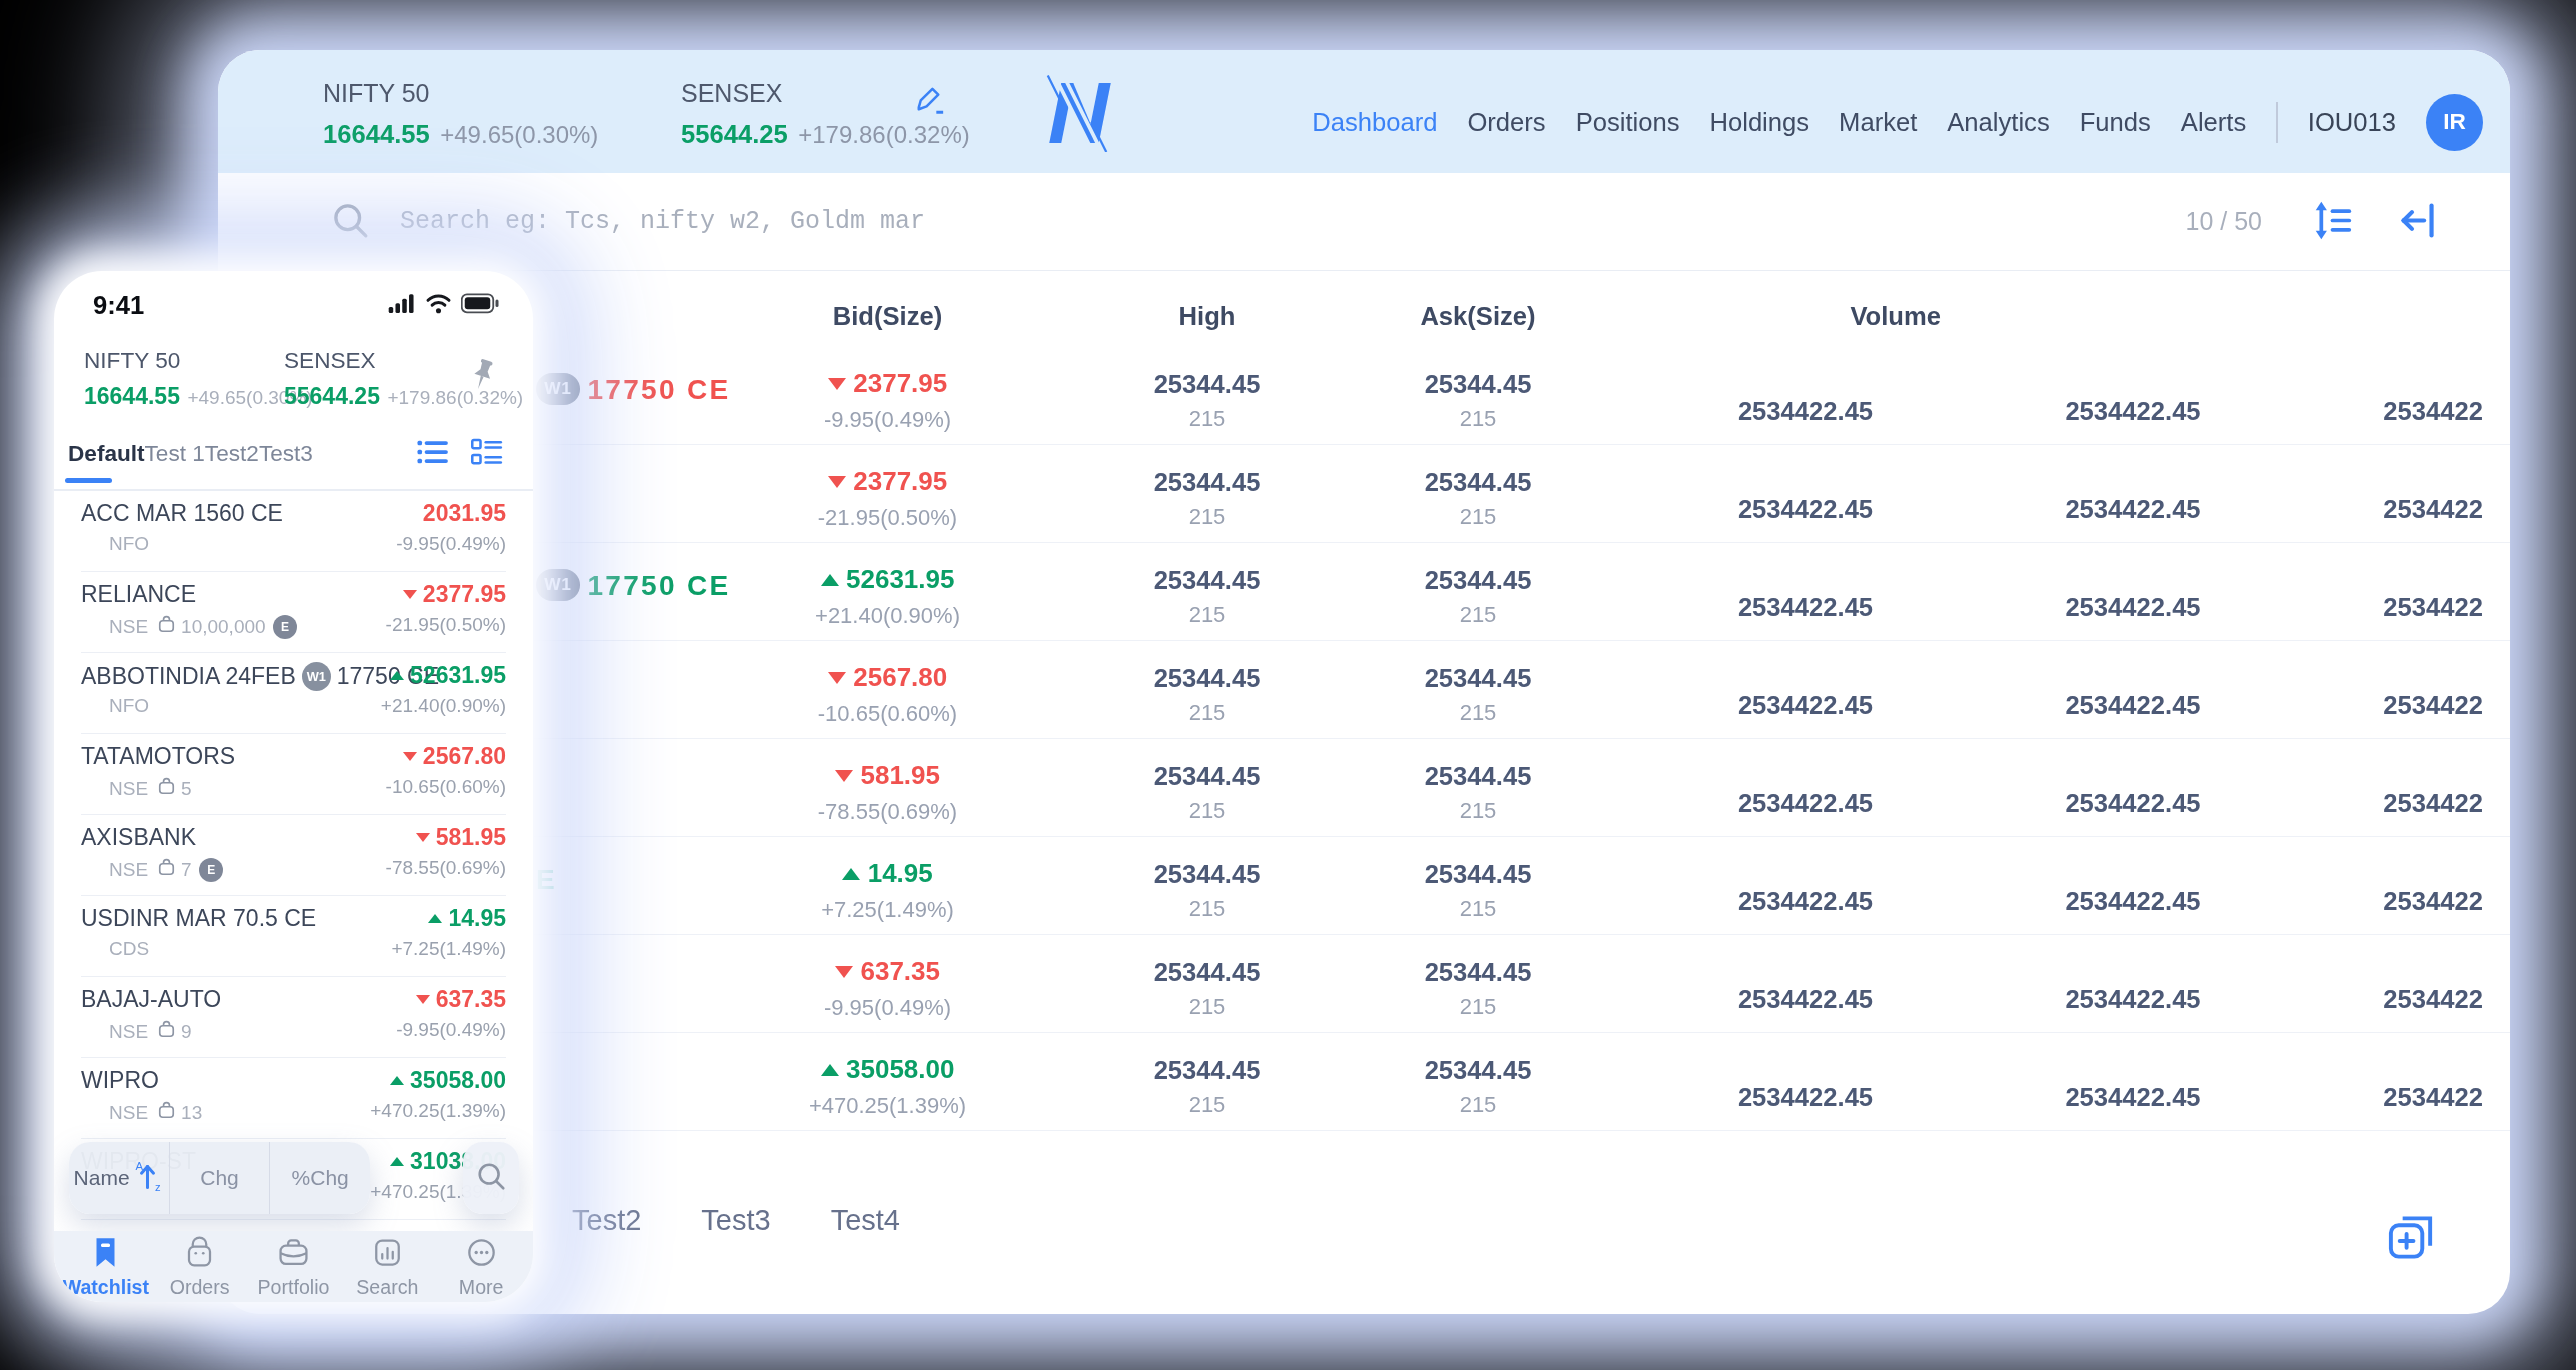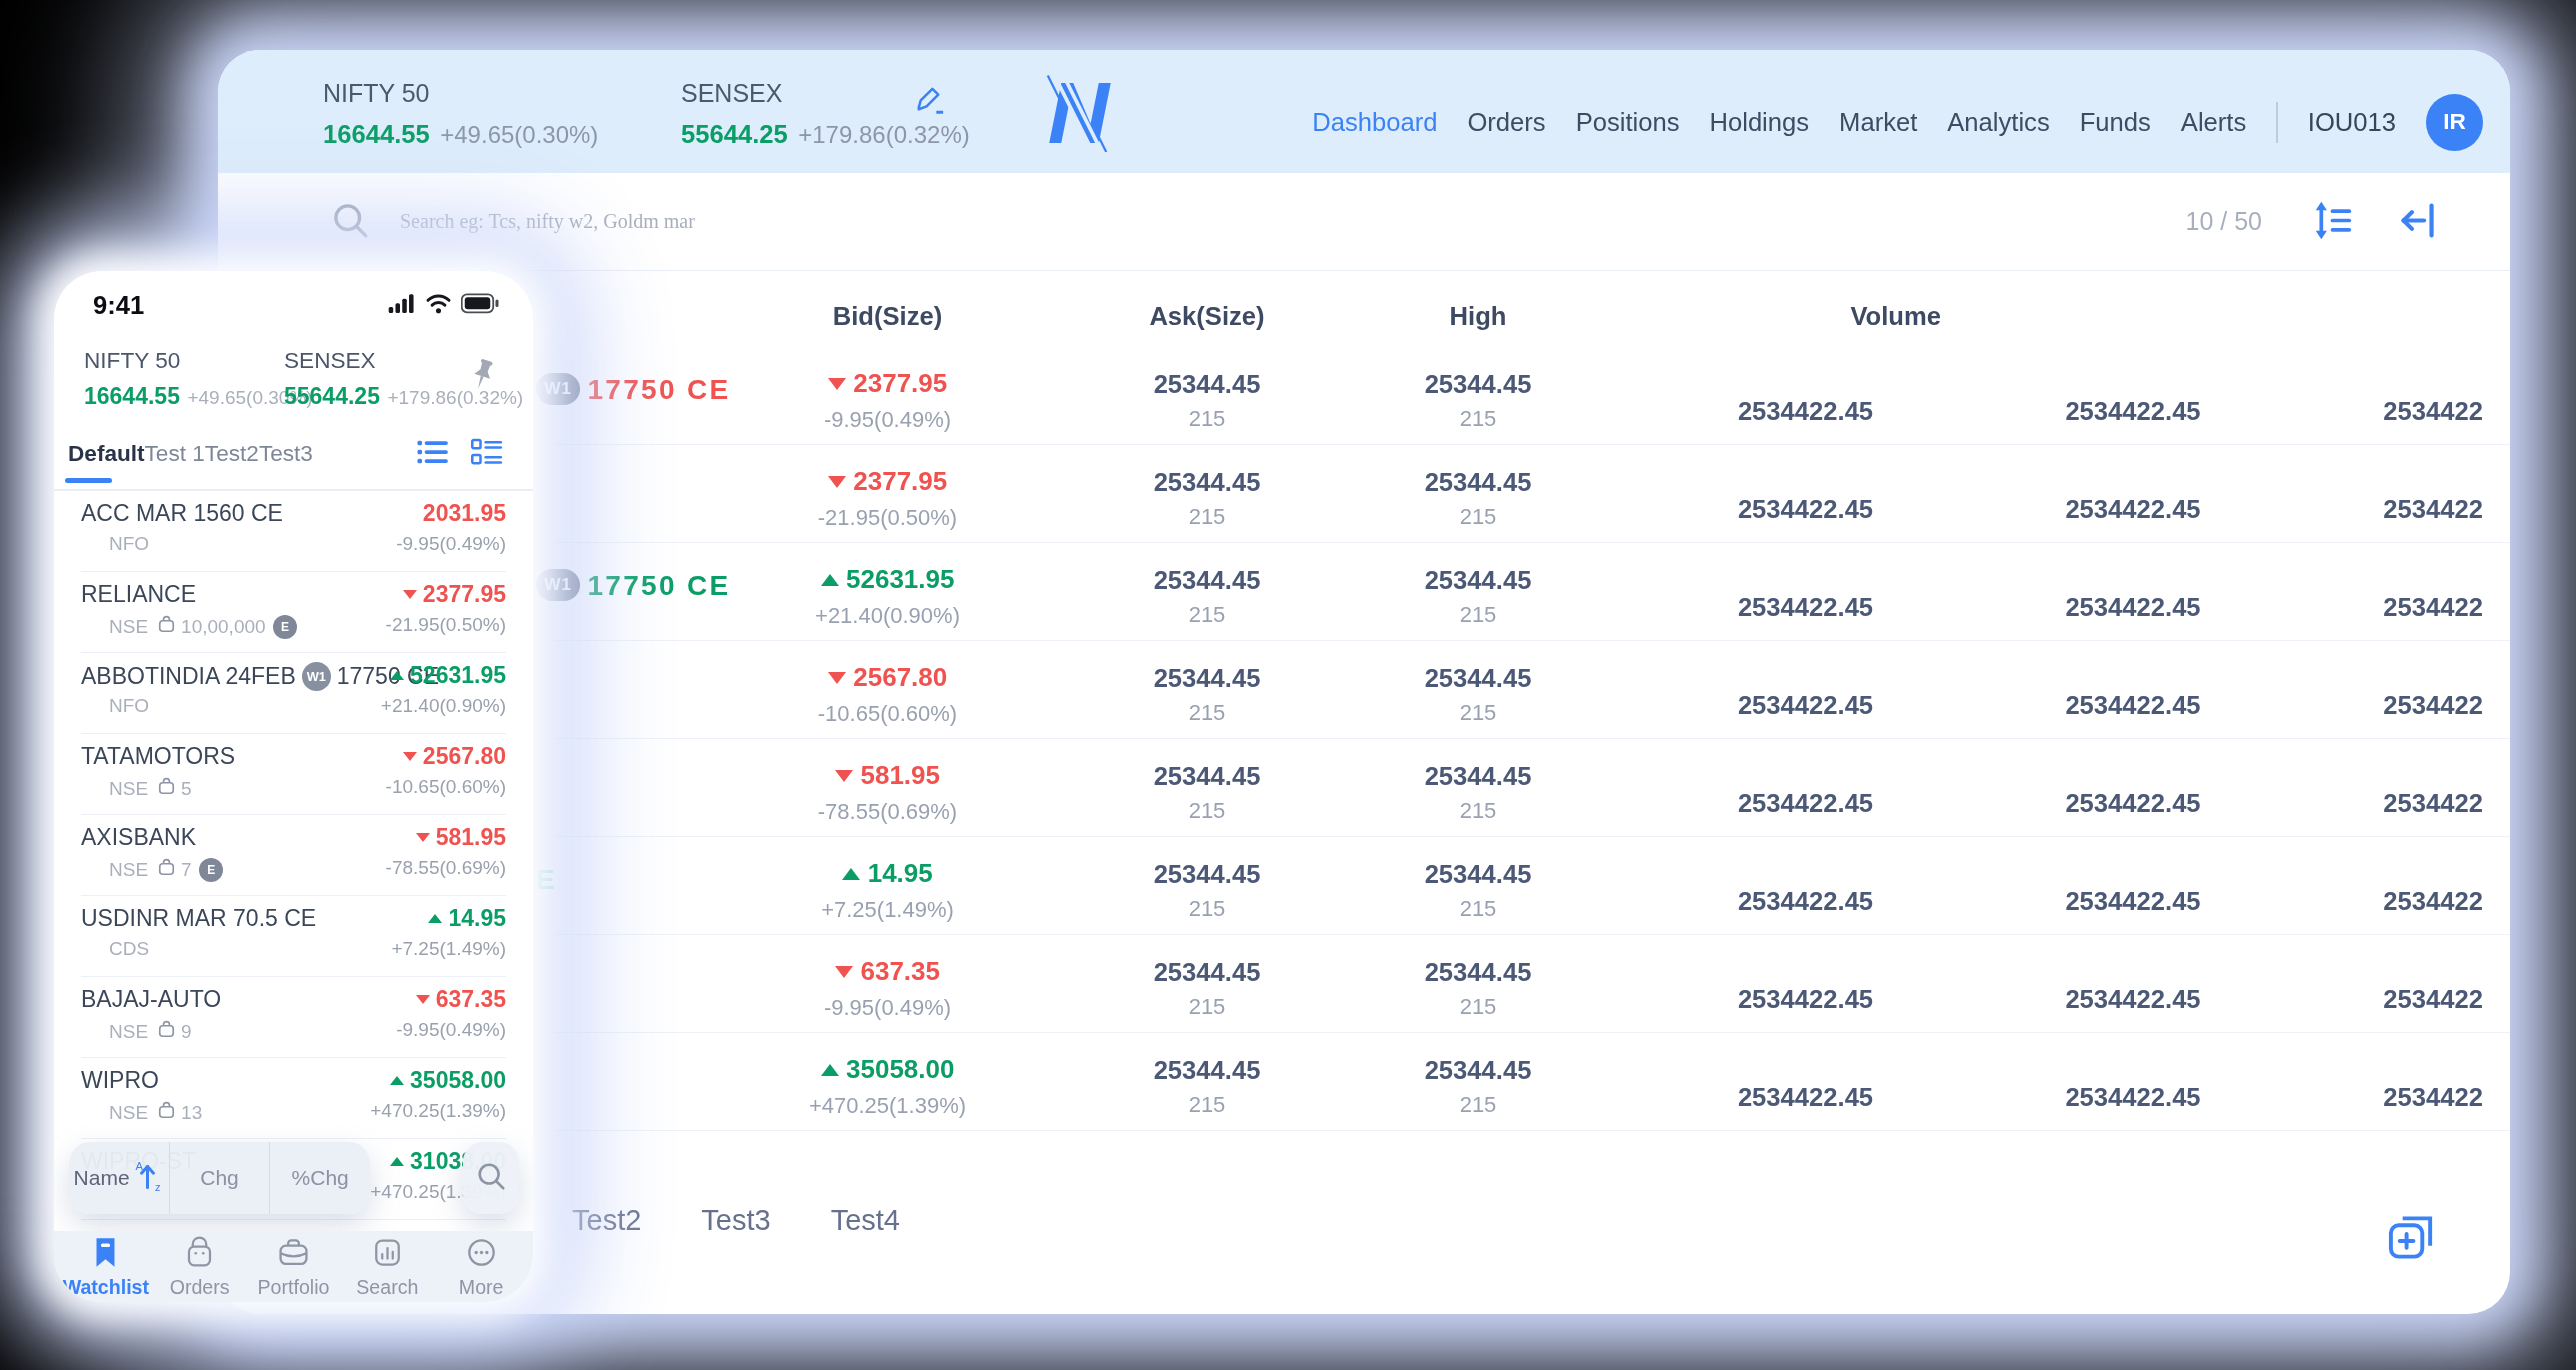--- a/index.html
+++ b/index.html
@@ -30,21 +30,21 @@
   .dnav{position:absolute;right:27px;top:0;height:144px;display:flex;align-items:center;gap:30px;}
   .ni{font-size:25.6px;color:var(--slate);cursor:pointer;white-space:nowrap;}
   .ni.active{color:var(--accent);}
   .nav-div{width:1.5px;height:41px;background:#c0cadb;}
   .uid{font-size:25.6px;color:#394457;font-weight:500;}
   .avatar{width:57px;height:57px;border-radius:50%;background:var(--accent);color:#fff;
     display:flex;align-items:center;justify-content:center;font-size:22.6px;font-weight:700;}
 
   .searchrow{position:absolute;left:0;top:123px;right:0;height:98px;background:#fff;
     display:flex;align-items:center;border-bottom:1.5px solid #e9edf4;padding:0 71px 0 113px;}
-  .searchrow input{flex:1;border:none;outline:none;font-size:20px;color:#0c4a6e;margin-left:30px;background:transparent;font-family:Liberation Serif, serif;}
+  .searchrow input{flex:1;border:none;outline:none;font-size:25px;color:#0c4a6e;margin-left:30px;background:transparent;font-family:Liberation Mono, monospace;}
   .searchrow input::placeholder{color:#a8afbc;}
   .counter{font-size:25px;color:#a8afbc;margin-right:50px;}
   .sr-ic{margin-left:0;margin-right:45px;cursor:pointer;}
   .sr-ic:last-child{margin-right:0;}
 
   .thead{position:absolute;left:0;top:221px;right:0;height:75px;display:grid;
     grid-template-columns:459px 421px 218px 324px 331px 324px 214px;align-items:end;}
   .th{font-size:25.6px;font-weight:700;color:#3e4a63;text-align:center;padding-bottom:15px;}
   .th.vol{text-align:right;padding-right:30px;}
 
@@ -199,22 +199,22 @@
             <line x1="6" y1="22" x2="28" y2="22" stroke="#3b82f6" stroke-width="4.5" stroke-linecap="round"></line>
             <line x1="6" y1="22" x2="15" y2="13" stroke="#3b82f6" stroke-width="4.5" stroke-linecap="round"></line>
             <line x1="6" y1="22" x2="15" y2="31" stroke="#3b82f6" stroke-width="4.5" stroke-linecap="round"></line>
           </svg>
       </span>
     </div>
 
     <div class="thead">
       <div class="th"></div>
       <div class="th">Bid(Size)</div>
+      <div class="th">High</div>
       <div class="th">Ask(Size)</div>
-      <div class="th">High</div>
       <div class="th vol">Volume</div>
     </div>
 
     <div class="tbody" id="table-body">
   <div class="trow">
     <div class="c c-sym">
       <span class="wbadge">W1</span>
       <span class="frag red">17750 CE</span>
     </div>
     <div class="c c-ltp">

